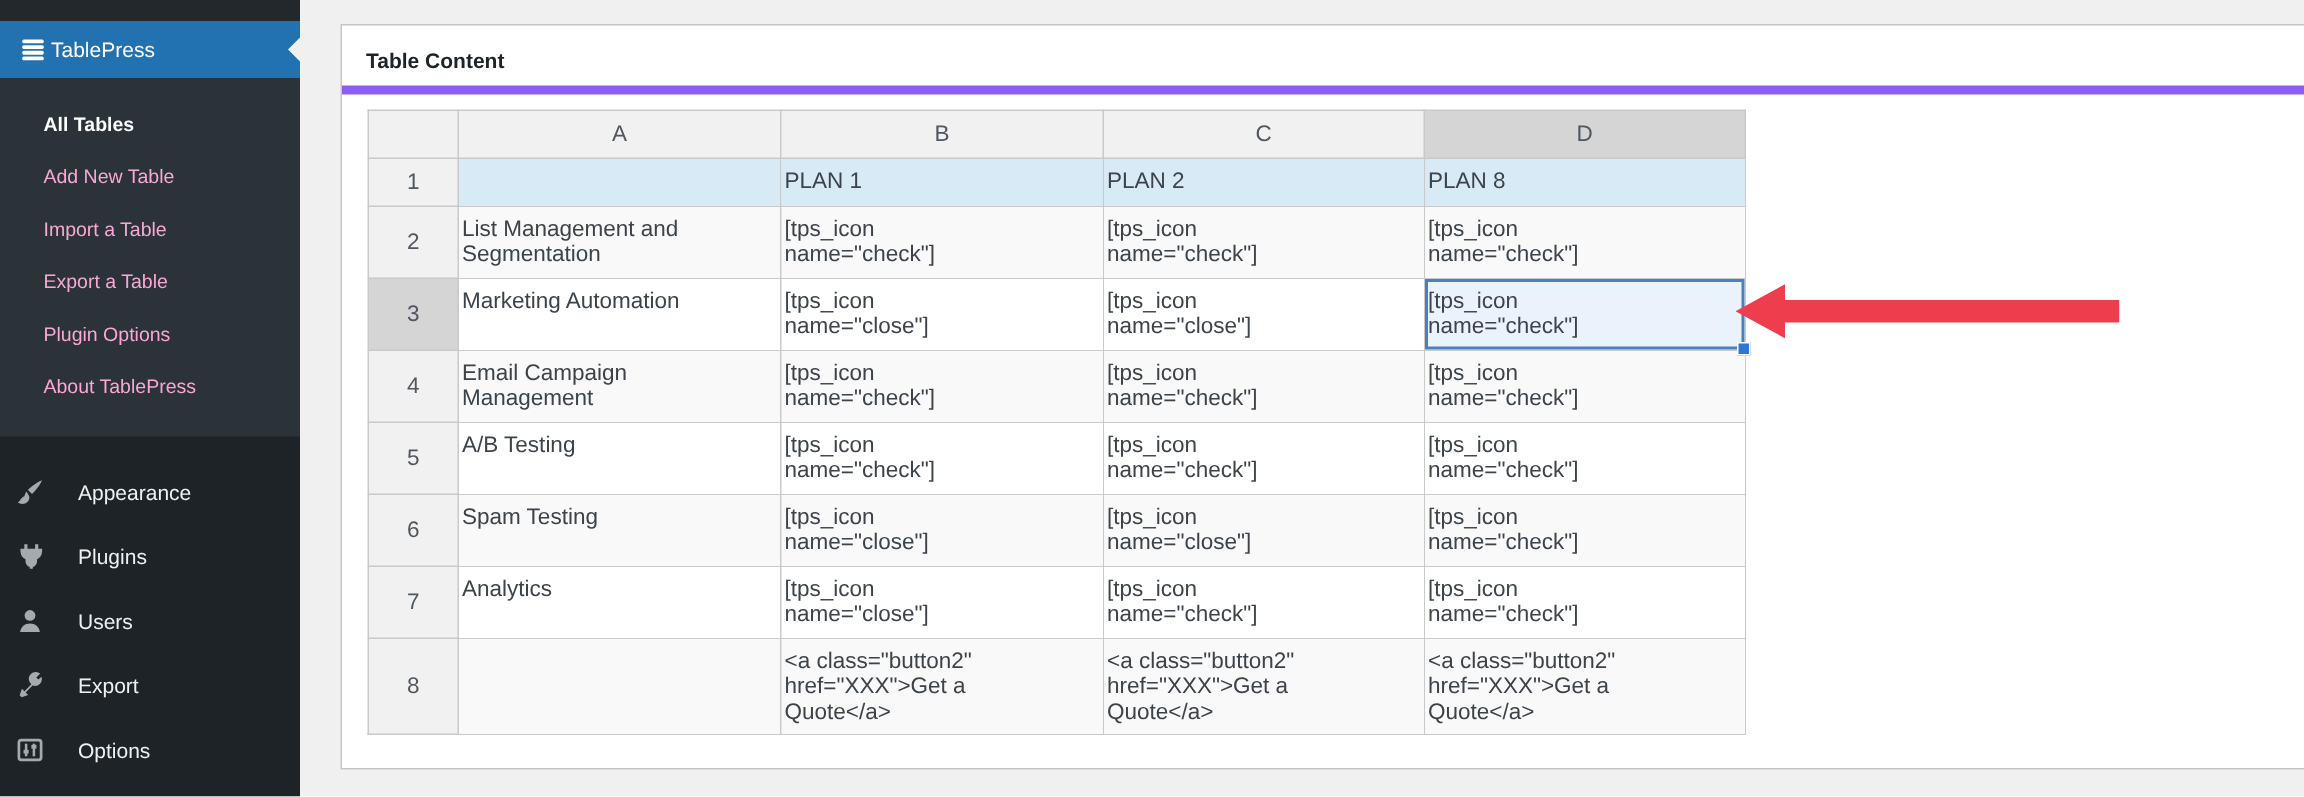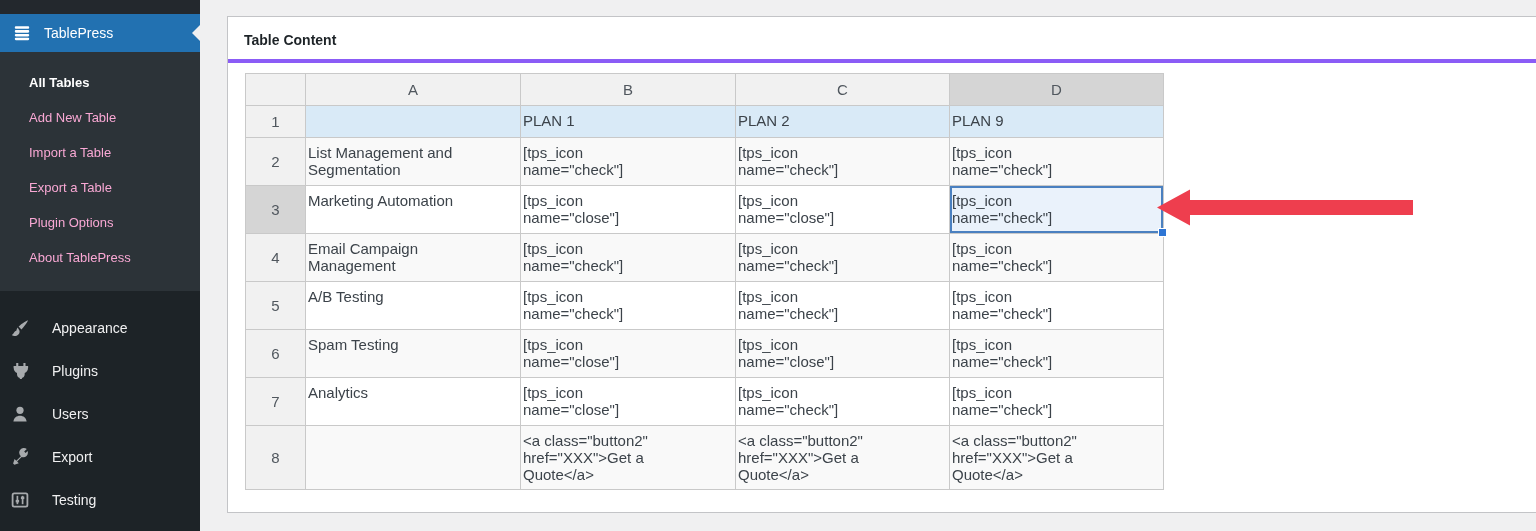--- a/index.html
+++ b/index.html
@@ -8,21 +8,21 @@
     width:1536px; height:531px; position:relative; overflow:hidden;
     background:#f0f0f1;
     font-family:"Liberation Sans", sans-serif;
   }
 
   
   .sidebar { position:absolute; left:0; top:0; width:200px; height:531px; background:#1d2327; }
   .sidebar-topgap { height:14px; background:#23282d; }
   .tp-item {
     height:38px; background:#2271b1; color:#fff; display:flex; align-items:center;
-    gap:12px; padding-left:12px; font-size:14px; position:relative; cursor:pointer;
+    gap:2px; padding-left:12px; font-size:14px; position:relative; cursor:pointer;
   }
   .tp-item::after {
     content:""; position:absolute; right:0; top:50%; margin-top:-8px;
     border:8px solid transparent; border-right-color:#f0f0f1;
   }
   .tp-item .tp-icon { width:20px; height:20px; display:flex; align-items:center; justify-content:center; color:#fff; }
   .submenu { background:#2c3338; padding:13px 17px 16px; }
   .submenu-item {
     font-size:13px; color:#f9a8d4; line-height:25px; padding:5px 12px; cursor:pointer;
   }
@@ -34,21 +34,21 @@
   }
   .menu-item .mi-icon { width:22px; height:22px; display:flex; align-items:center; justify-content:center; color:#a7aaad; flex:0 0 22px; }
 
   
   .panel {
     position:absolute; left:227px; top:16px; width:1310px; height:497px;
     background:#fff; border:1px solid #c3c4c7;
   }
   .panel-header {
     height:46px; line-height:46px; padding-left:16px;
-    font-size:14px; font-weight:700; color:#1d2327; border-bottom:4px solid #8b5cf6;
+    font-size:14px; font-weight:700; color:#1d2327; border-bottom:6px solid #8b5cf6;
   }
   .grid-wrap { padding:10px 0 0 17px; position:relative; }
 
   table.grid { border-collapse:collapse; table-layout:fixed; font-size:15px; color:#3c434a; }
   table.grid th, table.grid td { border:1px solid #c9c9c9; }
   table.grid thead th {
     height:32px; background:#f1f1f1; font-weight:400; font-size:15px; color:#50575e; text-align:center;
   }
   table.grid th.rowhead { background:#f1f1f1; font-weight:400; font-size:15px; color:#50575e; text-align:center; vertical-align:middle; }
   table.grid th.hl { background:#d5d5d5; }
@@ -136,21 +136,21 @@
       <div class="menu-item">
         <span class="mi-icon">
           <svg width="20" height="20" viewBox="0 0 20 20" fill="currentColor">
             <rect x="2.6" y="3.4" width="14.8" height="13.2" rx="1.6" fill="none" stroke="currentColor" stroke-width="1.8"></rect>
             <line x1="7.4" y1="5.8" x2="7.4" y2="14.2" stroke="currentColor" stroke-width="1.7"></line>
             <line x1="12.6" y1="5.8" x2="12.6" y2="14.2" stroke="currentColor" stroke-width="1.7"></line>
             <rect x="5.7" y="9.9" width="3.4" height="2.5" fill="currentColor"></rect>
             <rect x="10.9" y="6.6" width="3.4" height="2.5" fill="currentColor"></rect>
           </svg>
         </span>
-        <span>Testing</span>
+        <span>Options</span>
       </div>
     </div>
 </div>
 
 <div class="panel">
   <div class="panel-header">Table Content</div>
   <div class="grid-wrap">
     <table class="grid">
       <colgroup>
         <col style="width:60px">
@@ -167,21 +167,21 @@
             <th>C</th>
             <th class="hl">D</th>
           </tr>
         </thead>
       <tbody>
           <tr class="r-plan">
             <th class="rowhead">1</th>
             <td></td>
             <td>PLAN 1</td>
             <td>PLAN 2</td>
-            <td>PLAN 9</td>
+            <td>PLAN 8</td>
           </tr>
           <tr class="r-norm r-even">
             <th class="rowhead">2</th>
             <td>List Management and
 Segmentation</td>
             <td>[tps_icon
 name="check"]</td>
             <td>[tps_icon
 name="check"]</td>
             <td>[tps_icon

